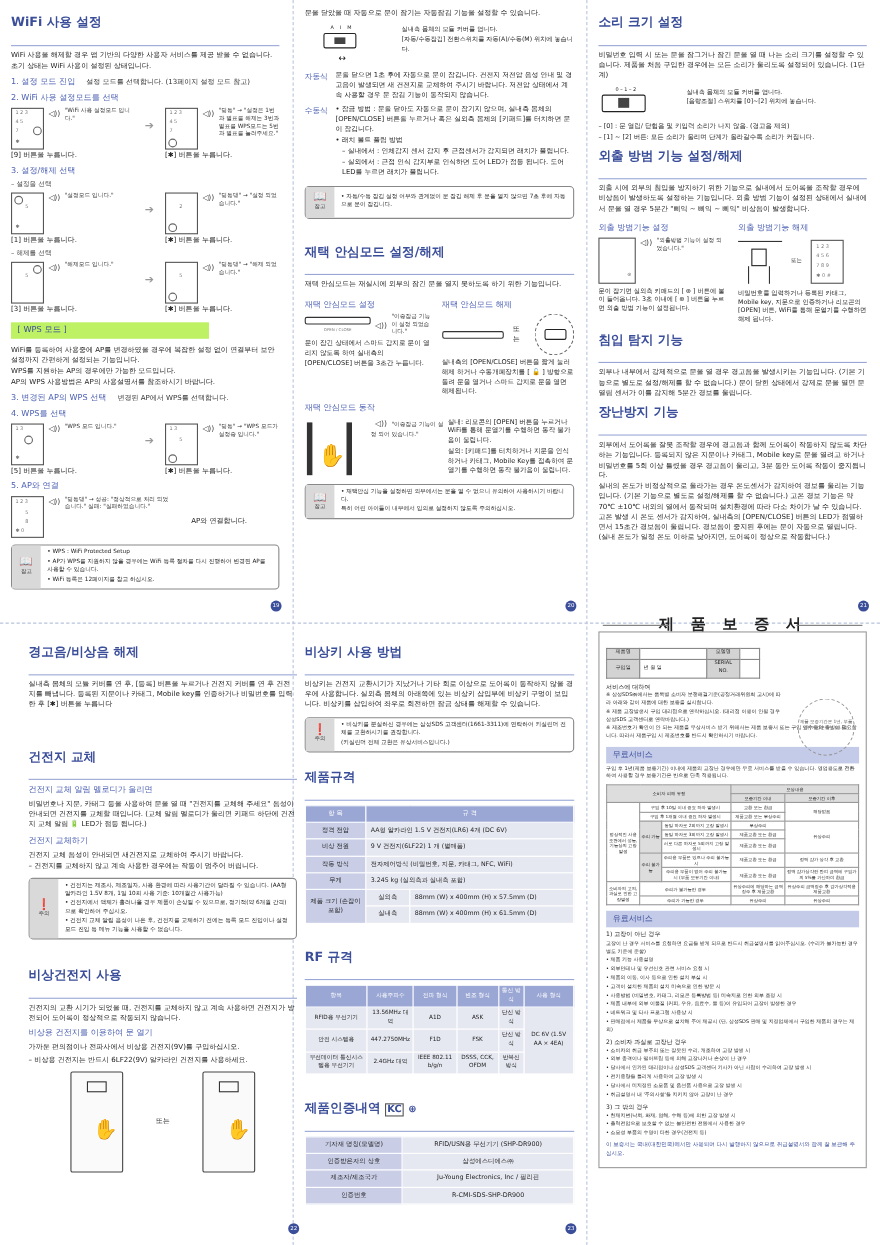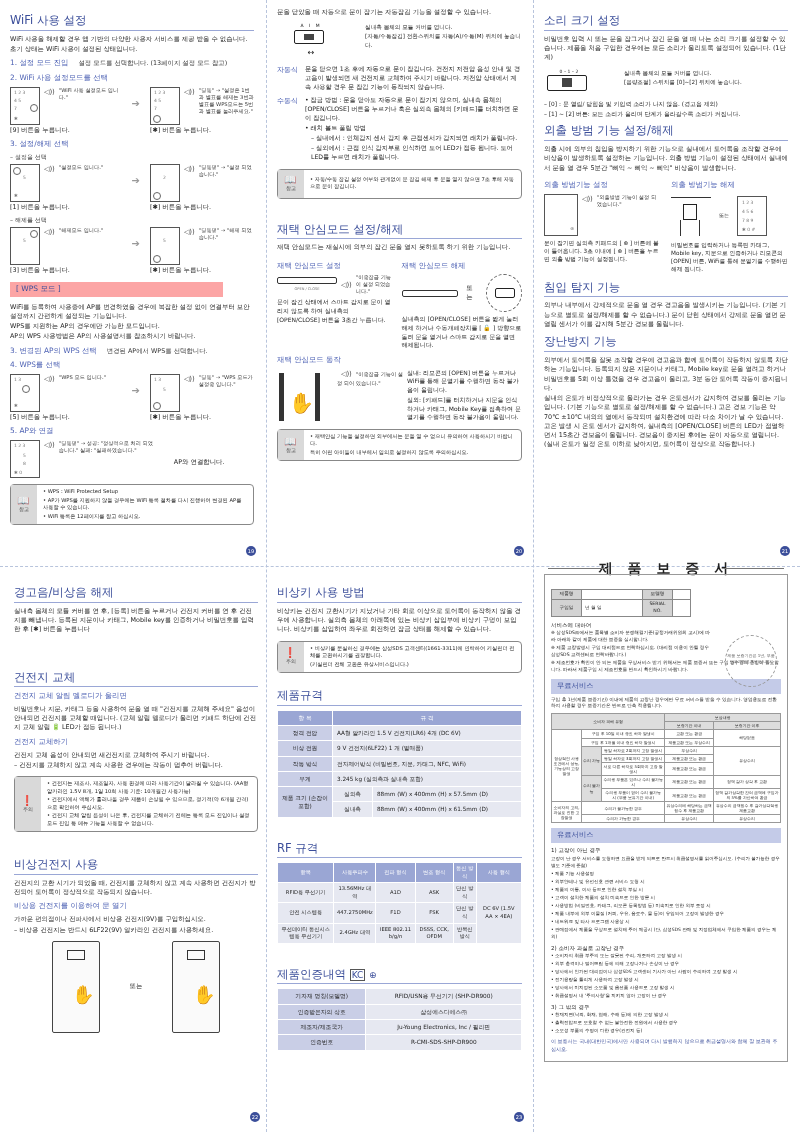--- a/index.html
+++ b/index.html
@@ -2,39 +2,39 @@
 <html><head>
 <meta charset="utf-8">
 <style>
 *{box-sizing:border-box;margin:0;padding:0}
 body{width:800px;height:1132px;background:#fff;font-family:"DejaVu Sans","Liberation Sans",sans-serif;color:#222;font-size:6.4px;line-height:1.45;overflow:hidden;position:relative}
 .grid{position:absolute;left:0;top:0;width:800px;height:1132px}
 .page{position:absolute;padding:8px 12px 8px 10px;overflow:hidden}
 .p1{left:0;top:0;width:266px;height:566px}
 .p2{left:267px;top:0;width:267px;height:566px}
 .p3{left:534px;top:0;width:266px;height:566px}
-.p4{left:4px;top:566px;width:266px;height:566px}
+.p4{left:16px;top:566px;width:266px;height:566px}
 .p5{left:267px;top:566px;width:267px;height:566px}
 .p6{left:534px;top:538px;width:266px;height:566px}
 .vsep{position:absolute;top:0;width:0;height:1132px;border-left:1px dashed #b8c4dc}
 .hsep{position:absolute;left:0;top:566px;width:800px;border-top:1px dashed #b8c4dc}
-h1.sec{font-size:11.5px;font-weight:normal;color:#3b4e9a;border-bottom:1.3px solid #9aa7d6;padding-bottom:1px;margin:4px 0 4px}
+h1.sec{font-size:11.5px;font-weight:bold;color:#3b4e9a;border-bottom:1.3px solid #9aa7d6;padding-bottom:12px;margin:4px 0 4px}
 .sub{color:#4e62b4;font-size:7.4px;margin:4px 0 3px}
 .sub .note{color:#333;font-size:6.4px;margin-left:10px}
 .minor{font-size:6px;color:#444;margin:3px 0}
 p{margin:0 0 1px}
 .row{display:flex;align-items:flex-start;margin:3px 0}
 .kp{width:30px;height:38px;border:1px solid #555;background:#fff;position:relative;font-size:4.5px;color:#777;flex:none}
 .kp span{position:absolute}
 .kp .c{border:0.8px solid #666;border-radius:50%;width:8px;height:8px;position:absolute}
 .spk{font-size:7px;margin:0 4px;color:#444}
 .quote{font-size:5.2px;color:#333;line-height:1.35}
 .arrow{font-size:10px;color:#999;margin:10px 10px 0}
 .cap{font-size:6.4px;margin-top:1px}
-.wps-bar{background:#fca5a5;color:#3b4e9a;font-size:7.5px;padding:2px 6px;margin:6px 0 6px;width:213px}
+.wps-bar{background:#bef264;color:#3b4e9a;font-size:7.5px;padding:2px 6px;margin:6px 0 6px;width:180px}
 .notebox{border:1px solid #888;border-radius:4px;display:flex;background:#fff;margin:6px 0;font-size:5.2px}
 .notebox .ic{width:26px;background:#d9d9d9;display:flex;flex-direction:column;align-items:center;justify-content:center;font-size:5px;color:#444;padding:3px 0;flex:none}
 .notebox .ic b{font-size:10px;line-height:1}
 .notebox .tx{padding:3px 6px;line-height:1.45}
 .pg{position:absolute;right:10px;bottom:10px;width:10px;height:10px;border-radius:50%;background:#3b4e9a;color:#fff;font-size:5px;text-align:center;line-height:10px}
 .label{color:#4e62b4;font-size:7px;display:inline-block;width:28px}
 .deflist{margin:4px 0}
 .deflist .item{display:flex;margin-bottom:4px}
 .deflist .item .d{flex:1;font-size:6.2px}
 .switch{width:30px;height:14px;border:1.3px solid #222;border-radius:2px;position:relative;margin-right:4px;display:inline-block}

